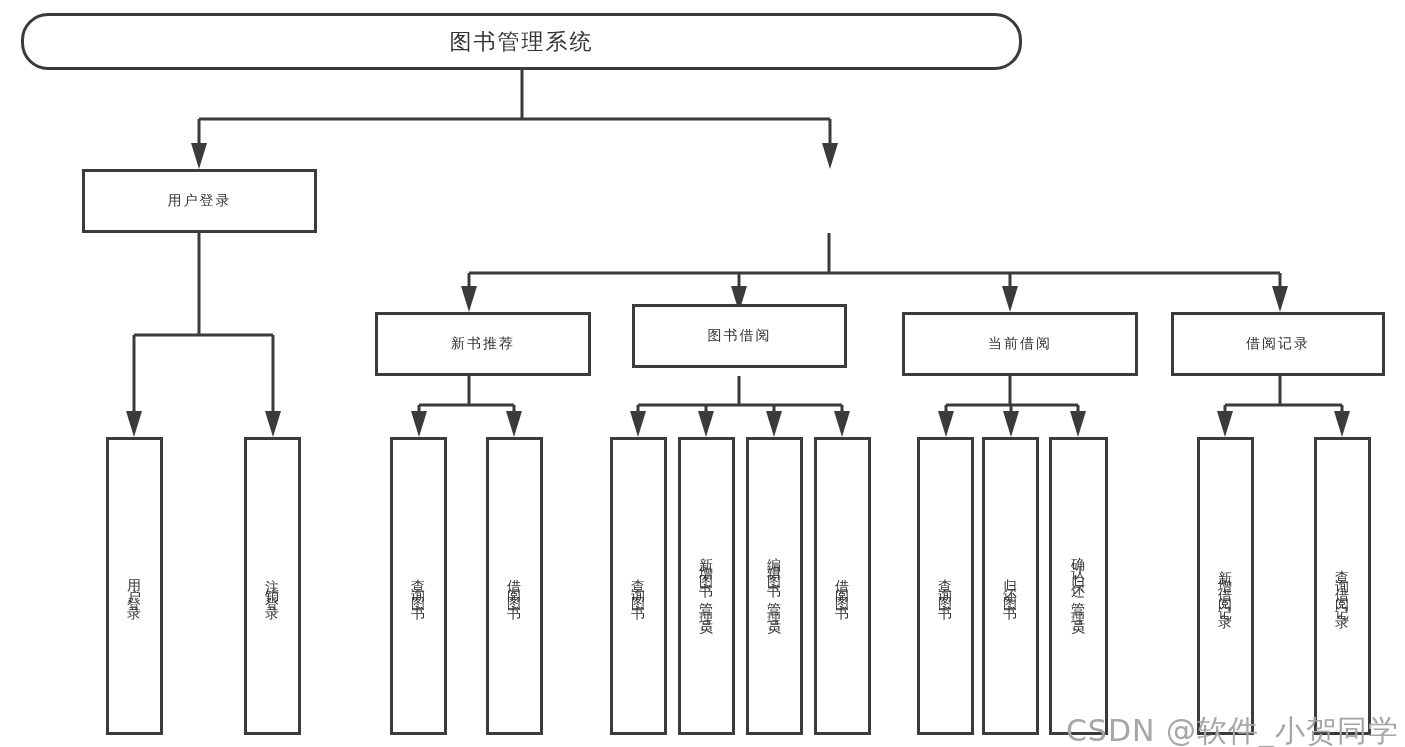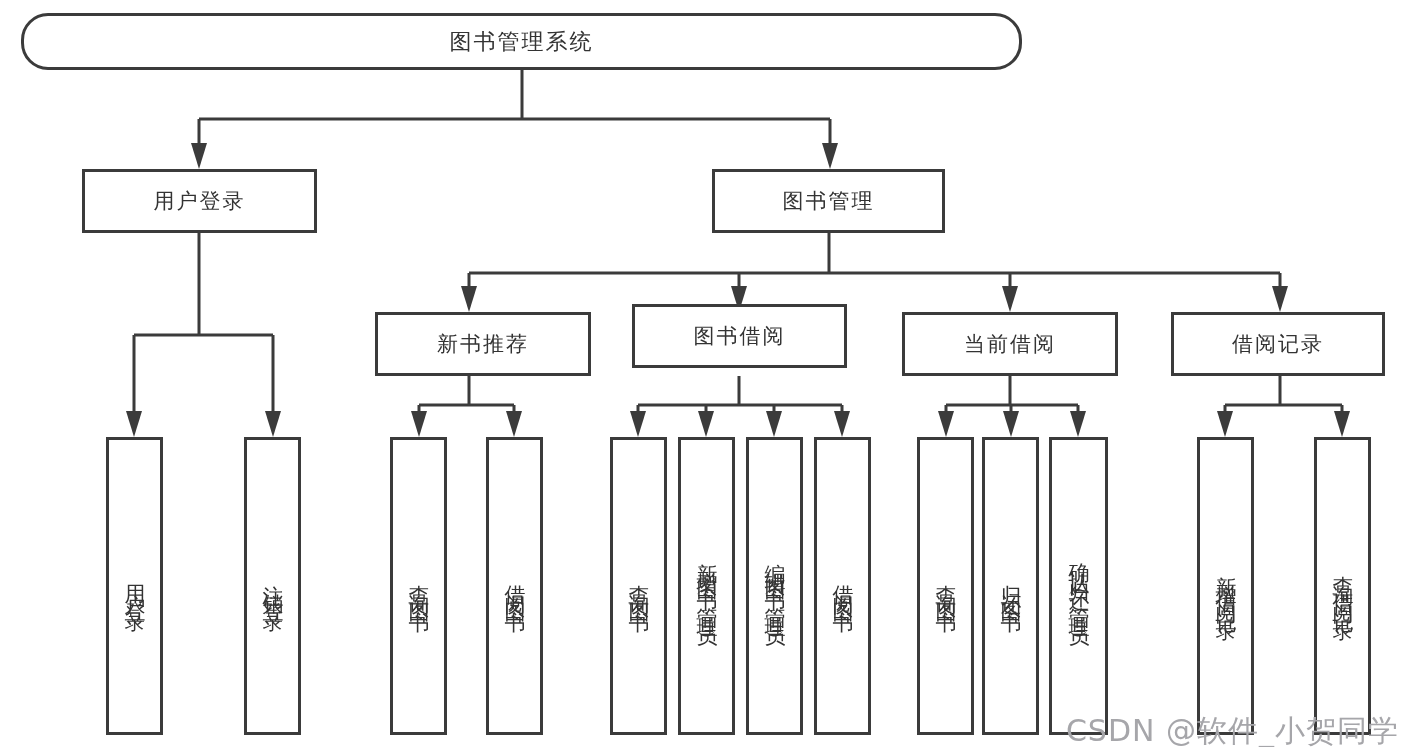--- a/index.html
+++ b/index.html
@@ -12,21 +12,21 @@
   .stage{
     position:relative;width:1405px;height:747px;background:var(--bg);
     font-family:"DejaVu Sans","Liberation Sans",sans-serif;overflow:hidden;
   }
   .stage svg{position:absolute;left:0;top:0;}
   .cline{stroke:var(--line);stroke-width:3;fill:none;}
   .ahead{fill:var(--line);stroke:none;}
   .node{
     position:absolute;background:#fff;border:3px solid var(--line);
     box-sizing:border-box;display:flex;align-items:center;justify-content:center;
-    color:var(--text);font-size:21px;letter-spacing:2px;white-space:nowrap;
+    color:var(--text);font-size:14px;letter-spacing:2px;white-space:nowrap;
   }
   .root{font-size:22px;border-radius:27px;}
   .leaf{width:57px;height:298px;}
   .leaf .vtext{
     writing-mode:vertical-rl;text-orientation:mixed;
     letter-spacing:9px;line-height:1;white-space:nowrap;
   }
   .watermark{
     position:absolute;right:6px;top:711px;font-size:30px;
     color:var(--watermark);letter-spacing:1px;white-space:nowrap;
@@ -69,25 +69,24 @@
     <polygon class="ahead" points="1070,411 1086,411 1078,437"></polygon>
 
     <path class="cline" d="M1280,376 V405 M1225,405 H1342 M1225,405 V413 M1342,405 V413"></path>
     <polygon class="ahead" points="1217,411 1233,411 1225,437"></polygon>
     <polygon class="ahead" points="1334,411 1350,411 1342,437"></polygon>
   </svg>
 
   <div class="node root" style="left:21px;top:13px;width:1001px;height:57px">图书管理系统</div>
 
   <div class="node" style="left:82px;top:169px;width:235px;height:64px">用户登录</div>
-  <div class="node" style="left:712px;top:169px;width:233px;height:64px">图书管理</div>
 
   <div class="node" style="left:375px;top:312px;width:216px;height:64px">新书推荐</div>
   <div class="node" style="left:632px;top:304px;width:215px;height:64px">图书借阅</div>
-  <div class="node" style="left:902px;top:312px;width:216px;height:64px">当前借阅</div>
+  <div class="node" style="left:902px;top:312px;width:236px;height:64px">当前借阅</div>
   <div class="node" style="left:1171px;top:312px;width:214px;height:64px">借阅记录</div>
 
   <div class="node leaf" style="left:106px;top:437px">
     <span class="vtext">用户登录</span>
   </div>
   <div class="node leaf" style="left:244px;top:437px">
     <span class="vtext">注销登录</span>
   </div>
   <div class="node leaf" style="left:390px;top:437px">
     <span class="vtext">查询图书</span>

